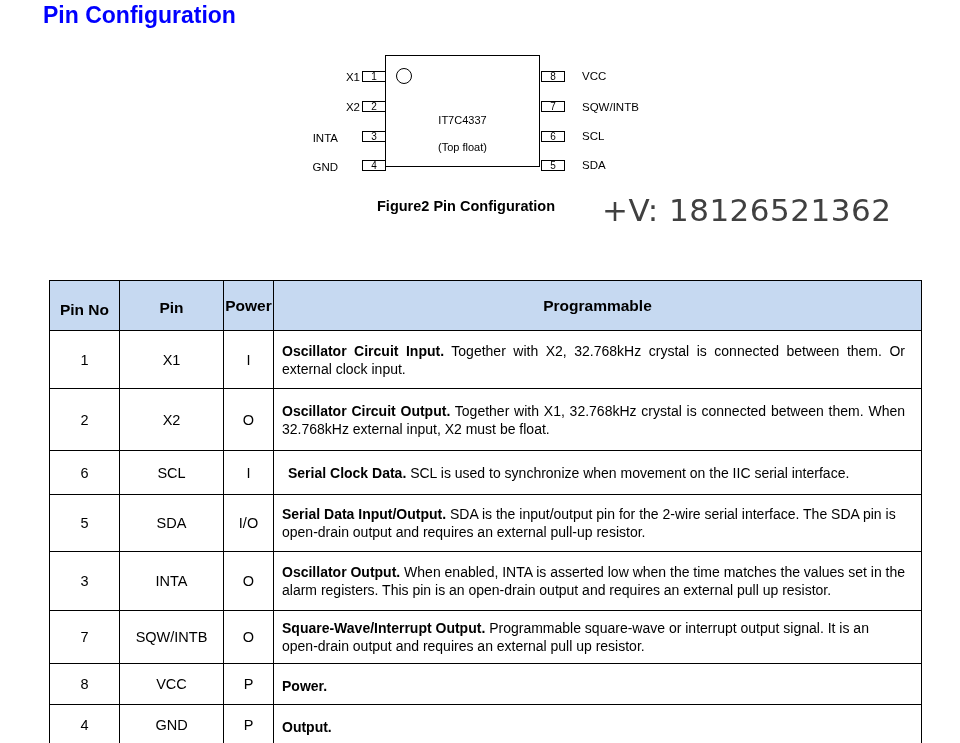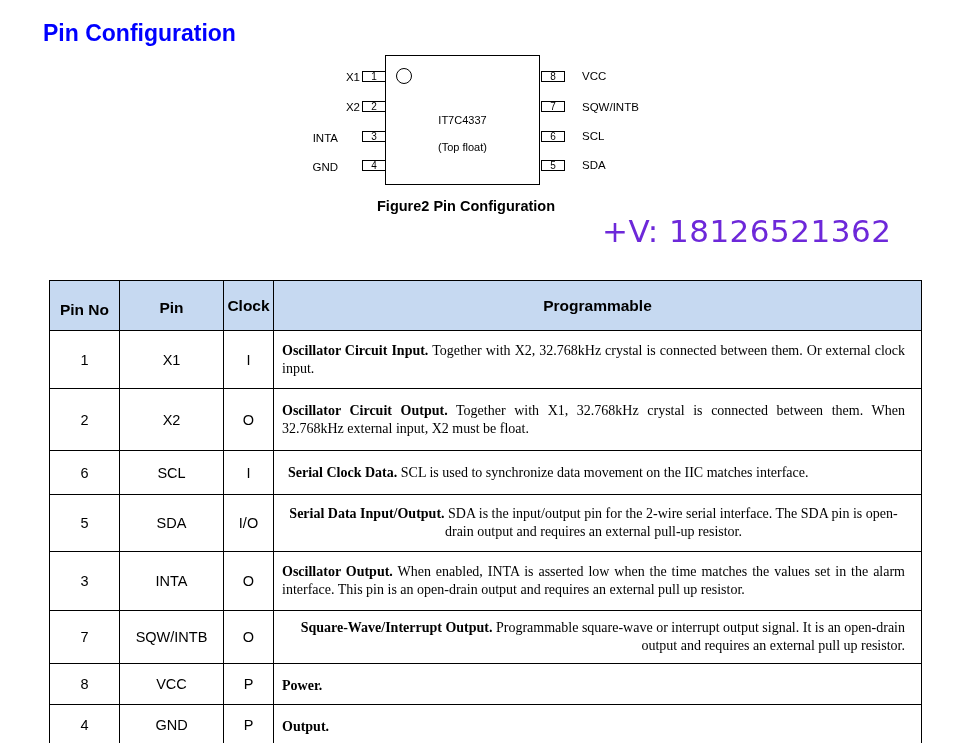--- a/index.html
+++ b/index.html
@@ -1,36 +1,36 @@
 <!DOCTYPE html>
 <html><head>
 <meta charset="utf-8">
 <style>
   html, body { margin: 0; padding: 0; background: #ffffff; }
   body { width: 960px; height: 743px; position: relative; overflow: hidden;
          font-family: "Liberation Sans", sans-serif; color: #000; }
-  .title { position: absolute; left: 43px; top: 20px; font-size: 23px; font-weight: bold; color: #0000ff; }
+  .title { position: absolute; left: 43px; top: 2px; font-size: 23px; font-weight: bold; color: #0000ff; }
 
   .chip-area { position: absolute; left: 300px; top: 55px; width: 360px; height: 135px; }
-  .chip-body { position: absolute; left: 85px; top: 0; width: 155px; height: 130px; border: 1.5px solid #000; box-sizing: border-box; background: #fff; }
+  .chip-body { position: absolute; left: 85px; top: 0; width: 155px; height: 112px; border: 1.5px solid #000; box-sizing: border-box; background: #fff; }
   .pin1-dot { position: absolute; left: 10px; top: 12px; width: 14px; height: 14px; border: 1.5px solid #000; border-radius: 50%; }
   .chip-name { position: absolute; left: 0; width: 100%; top: 58px; text-align: center; font-size: 11px; }
   .chip-view { position: absolute; left: 0; width: 100%; top: 85px; text-align: center; font-size: 11px; }
   .pin-box { position: absolute; width: 24px; height: 11px; border: 1px solid #000; box-sizing: border-box; font-size: 10px; line-height: 10px; text-align: center; background: #fff; }
   .pin-label { position: absolute; font-size: 11.5px; line-height: 12px; }
   .pin-label.left { text-align: right; width: 60px; }
 
   .fig-caption { position: absolute; left: 377px; top: 198px; font-size: 14.5px; font-weight: bold; }
-  .watermark { position: absolute; left: 602px; top: 213px; font-size: 31px; color: #6d28d9; font-family: "DejaVu Sans", sans-serif; font-weight: normal; letter-spacing: 0.5px; }
+  .watermark { position: absolute; left: 602px; top: 192px; font-size: 31px; color: #404040; font-family: "DejaVu Sans", sans-serif; font-weight: normal; letter-spacing: 0.5px; }
 
   table.pins { position: absolute; left: 49px; top: 250px; width: 872px; border-collapse: collapse; table-layout: fixed; margin-top: 30px; }
   table.pins th, table.pins td { border: 1.5px solid #000; font-size: 14px; }
   table.pins th { background: #c6d9f1; font-weight: bold; font-size: 15.5px; height: 41px; padding: 0; }
   table.pins td.c { text-align: center; vertical-align: middle; font-size: 14.5px; }
-  table.pins td.desc { padding: 2px 16px 2px 8px; line-height: 18px; vertical-align: middle; font-size: 14px; text-align: justify; font-family: Liberation Serif, serif; }
+  table.pins td.desc { padding: 2px 16px 2px 8px; line-height: 18px; vertical-align: middle; font-size: 14px; text-align: justify; }
   .b { font-weight: bold; }
 </style>
 </head>
 <body>
 
 <div class="title">Pin Configuration</div>
 
 <div class="chip-area">
 
   <div class="pin-label left" style="left:0;top:16px">X1</div>
@@ -65,60 +65,60 @@
   <colgroup>
     <col style="width:70px">
       <col style="width:104px">
       <col style="width:50px">
       <col style="width:648px">
   </colgroup>
   <thead>
     <tr>
       <th style="padding-top:8px">Pin No</th>
       <th style="padding-top:4px">Pin</th>
-      <th>Clock</th>
+      <th>Power</th>
       <th>Programmable</th>
     </tr>
   </thead>
   <tbody>
     <tr style="height:58px">
       <td class="c">1</td>
       <td class="c">X1</td>
       <td class="c">I</td>
       <td class="desc"><span class="b">Oscillator Circuit Input.</span><span> Together with X2, 32.768kHz crystal is connected between them. Or external clock input.</span></td>
     </tr>
     <tr style="height:62px">
       <td class="c">2</td>
       <td class="c">X2</td>
       <td class="c">O</td>
       <td class="desc"><span class="b">Oscillator Circuit Output.</span><span> Together with X1, 32.768kHz crystal is connected between them. When 32.768kHz external input, X2 must be float.</span></td>
     </tr>
     <tr style="height:44px">
       <td class="c">6</td>
       <td class="c">SCL</td>
       <td class="c">I</td>
-      <td class="desc" style="padding-left:14px;padding-right:0;white-space:nowrap"><span class="b">Serial Clock Data.</span><span> SCL is used to synchronize data movement on the IIC matches interface.</span></td>
+      <td class="desc" style="padding-left:14px;padding-right:0;white-space:nowrap"><span class="b">Serial Clock Data.</span><span> SCL is used to synchronize when movement on the IIC serial interface.</span></td>
     </tr>
     <tr style="height:57px">
       <td class="c">5</td>
       <td class="c">SDA</td>
       <td class="c">I/O</td>
-      <td class="desc" style="text-align:center"><span class="b">Serial Data Input/Output.</span><span> SDA is the input/output pin for the 2-wire serial interface. The SDA pin is open-drain output and requires an external pull-up resistor.</span></td>
+      <td class="desc" style="text-align:left"><span class="b">Serial Data Input/Output.</span><span> SDA is the input/output pin for the 2-wire serial interface. The SDA pin is open-drain output and requires an external pull-up resistor.</span></td>
     </tr>
     <tr style="height:59px">
       <td class="c">3</td>
       <td class="c">INTA</td>
       <td class="c">O</td>
-      <td class="desc"><span class="b">Oscillator Output.</span><span> When enabled, INTA is asserted low when the time matches the values set in the alarm interface. This pin is an open-drain output and requires an external pull up resistor.</span></td>
+      <td class="desc"><span class="b">Oscillator Output.</span><span> When enabled, INTA is asserted low when the time matches the values set in the alarm registers. This pin is an open-drain output and requires an external pull up resistor.</span></td>
     </tr>
     <tr style="height:53px">
       <td class="c">7</td>
       <td class="c">SQW/INTB</td>
       <td class="c">O</td>
-      <td class="desc" style="text-align:right"><span class="b">Square-Wave/Interrupt Output.</span><span> Programmable square-wave or interrupt output signal. It is an open-drain output and requires an external pull up resistor.</span></td>
+      <td class="desc" style="text-align:left"><span class="b">Square-Wave/Interrupt Output.</span><span> Programmable square-wave or interrupt output signal. It is an open-drain output and requires an external pull up resistor.</span></td>
     </tr>
     <tr style="height:41px">
       <td class="c">8</td>
       <td class="c">VCC</td>
       <td class="c">P</td>
       <td class="desc" style="padding-top:6px"><span class="b">Power.</span><span></span></td>
     </tr>
     <tr style="height:41px">
       <td class="c">4</td>
       <td class="c">GND</td>

